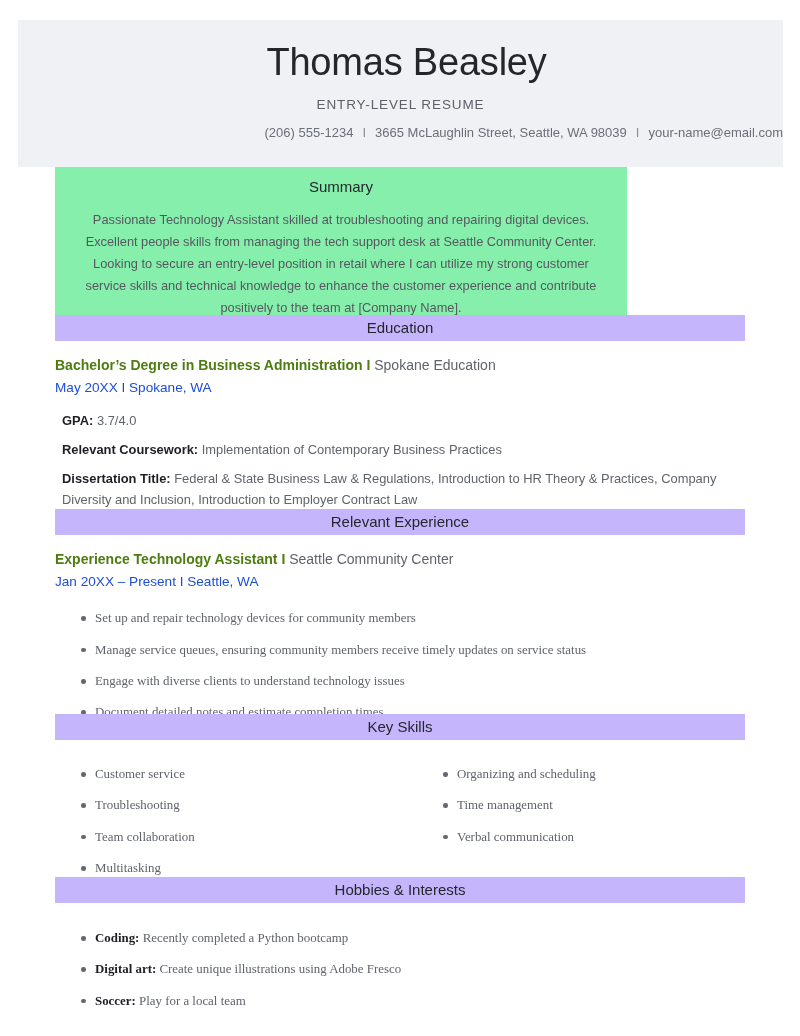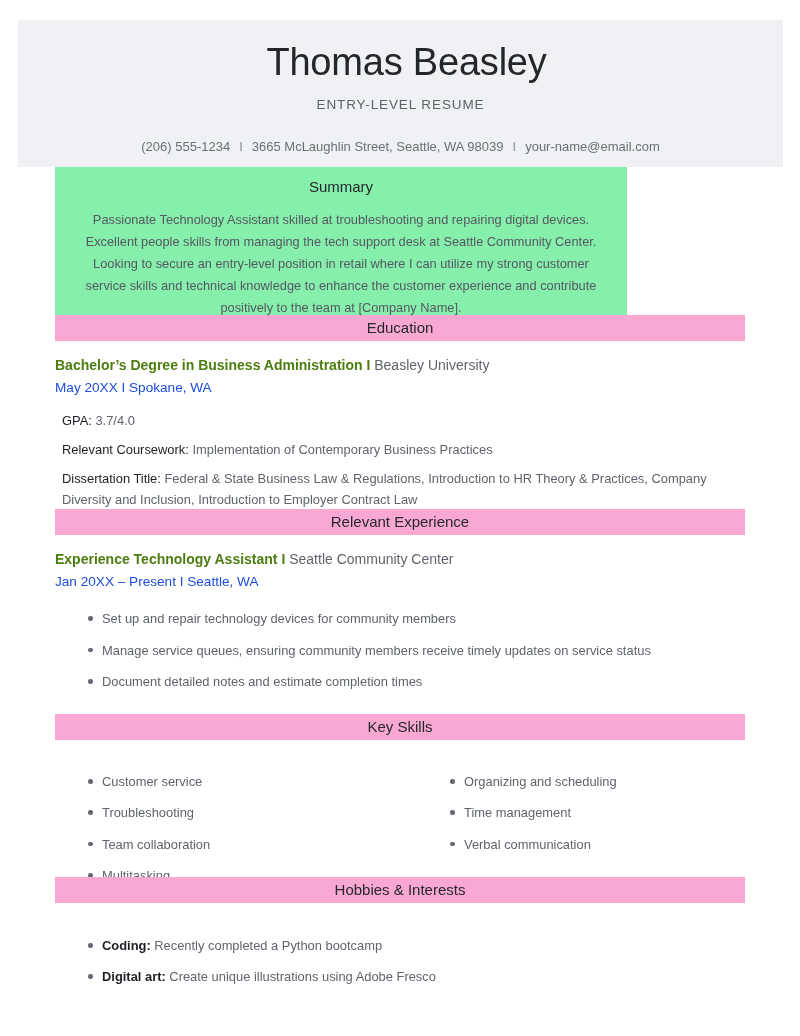--- a/index.html
+++ b/index.html
@@ -45,24 +45,24 @@
     padding-left: 12px;
   }
   .subtitle {
     text-align: center;
     font-size: 13.5px;
     letter-spacing: 0.9px;
     color: #5d6169;
     margin-top: 13px;
   }
   .contact {
-    text-align: center;
+    text-align: right;
     font-size: 13px;
     color: #6b6f77;
-    margin-top: 27px;
+    margin-top: 13px;
   }
   .contact .sep {
     display: inline-block;
     padding: 0 9px;
     color: #8a8e96;
   }
 
   
   .summary-block {
     position: absolute;
@@ -88,21 +88,21 @@
     padding: 0 10px;
   }
 
   
   .section {
     position: absolute;
     left: 55px;
     width: 690px;
   }
   .section-bar {
-    background: #f9a8d4;
+    background: #c4b5fd;
     height: 26px;
     line-height: 26px;
     text-align: center;
     font-size: 15px;
     color: #25272c;
   }
   .section-body {
     padding-top: 14px;
   }
 
@@ -127,28 +127,29 @@
   }
   .detail-item {
     font-size: 12.9px;
     line-height: 1.62;
     color: #5f636b;
     padding-left: 7px;
     margin-bottom: 8px;
   }
   .detail-item b {
     color: #1d1f24;
-    font-weight: normal;
+    font-weight: bold;
     text-align: right;
   }
 
   ul.bullets {
     list-style: none;
-    margin: 15px;
+    margin: 8px;
     padding: 0;
+    font-family: Liberation Serif, serif;
   }
   ul.bullets li {
     position: relative;
     padding-left: 32px;
     font-size: 12.9px;
     line-height: 1.5;
     color: #5f636b;
     margin-bottom: 12px;
   }
   ul.bullets li::before {
@@ -199,21 +200,21 @@
   <div class="summary-block">
     <div class="summary-title">Summary</div>
     <div class="summary-text">Passionate Technology Assistant skilled at troubleshooting and repairing digital devices. Excellent people skills from managing the tech support desk at Seattle Community Center. Looking to secure an entry-level position in retail where I can utilize my strong customer service skills and technical knowledge to enhance the customer experience and contribute positively to the team at [Company Name].</div>
   </div>
 
   <div class="section" style="top:315px;">
     <div class="section-bar">Education</div>
     <div class="section-body">
       <div class="entry-title">
         <b>Bachelor’s Degree in Business Administration I</b>
-        <span>Beasley University</span>
+        <span>Spokane Education</span>
       </div>
       <div class="entry-sub">May 20XX I Spokane, WA</div>
       <div class="detail-list">
         <div class="detail-item">
           <b>GPA:</b>
           <span>3.7/4.0</span>
         </div>
         <div class="detail-item">
           <b>Relevant Coursework:</b>
           <span>Implementation of Contemporary Business Practices</span>
@@ -230,20 +231,21 @@
     <div class="section-bar">Relevant Experience</div>
     <div class="section-body">
       <div class="entry-title">
         <b>Experience Technology Assistant I</b>
         <span>Seattle Community Center</span>
       </div>
       <div class="entry-sub">Jan 20XX – Present I Seattle, WA</div>
       <ul class="bullets" style="margin-top:17px;">
         <li>Set up and repair technology devices for community members</li>
         <li>Manage service queues, ensuring community members receive timely updates on service status</li>
+        <li>Engage with diverse clients to understand technology issues</li>
         <li>Document detailed notes and estimate completion times</li>
       </ul>
     </div>
   </div>
 
   <div class="section" style="top:714px;">
     <div class="section-bar">Key Skills</div>
     <div class="section-body" style="padding-top:17px;">
       <div class="skills-cols">
         <div class="skills-col left">
@@ -270,17 +272,21 @@
     <div class="section-body" style="padding-top:18px;">
       <ul class="bullets hobbies-list">
         <li>
           <b>Coding:</b>
           <span>Recently completed a Python bootcamp</span>
         </li>
         <li>
           <b>Digital art:</b>
           <span>Create unique illustrations using Adobe Fresco</span>
         </li>
+        <li>
+          <b>Soccer:</b>
+          <span>Play for a local team</span>
+        </li>
       </ul>
     </div>
   </div>
 
 </div>
 
 </body></html>

